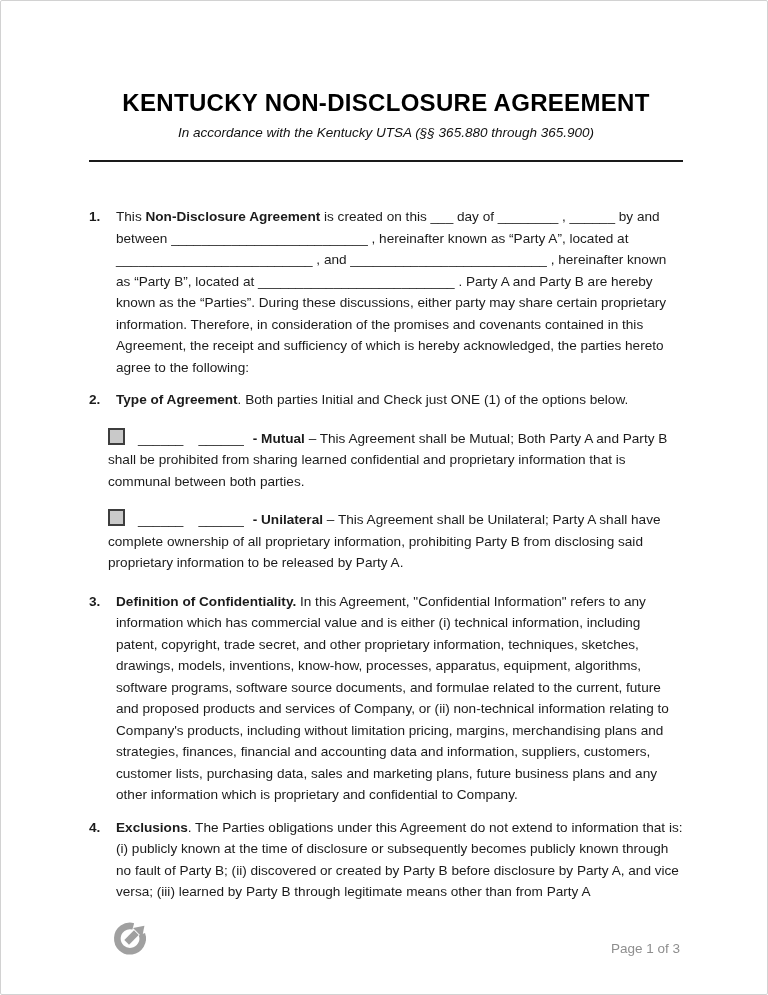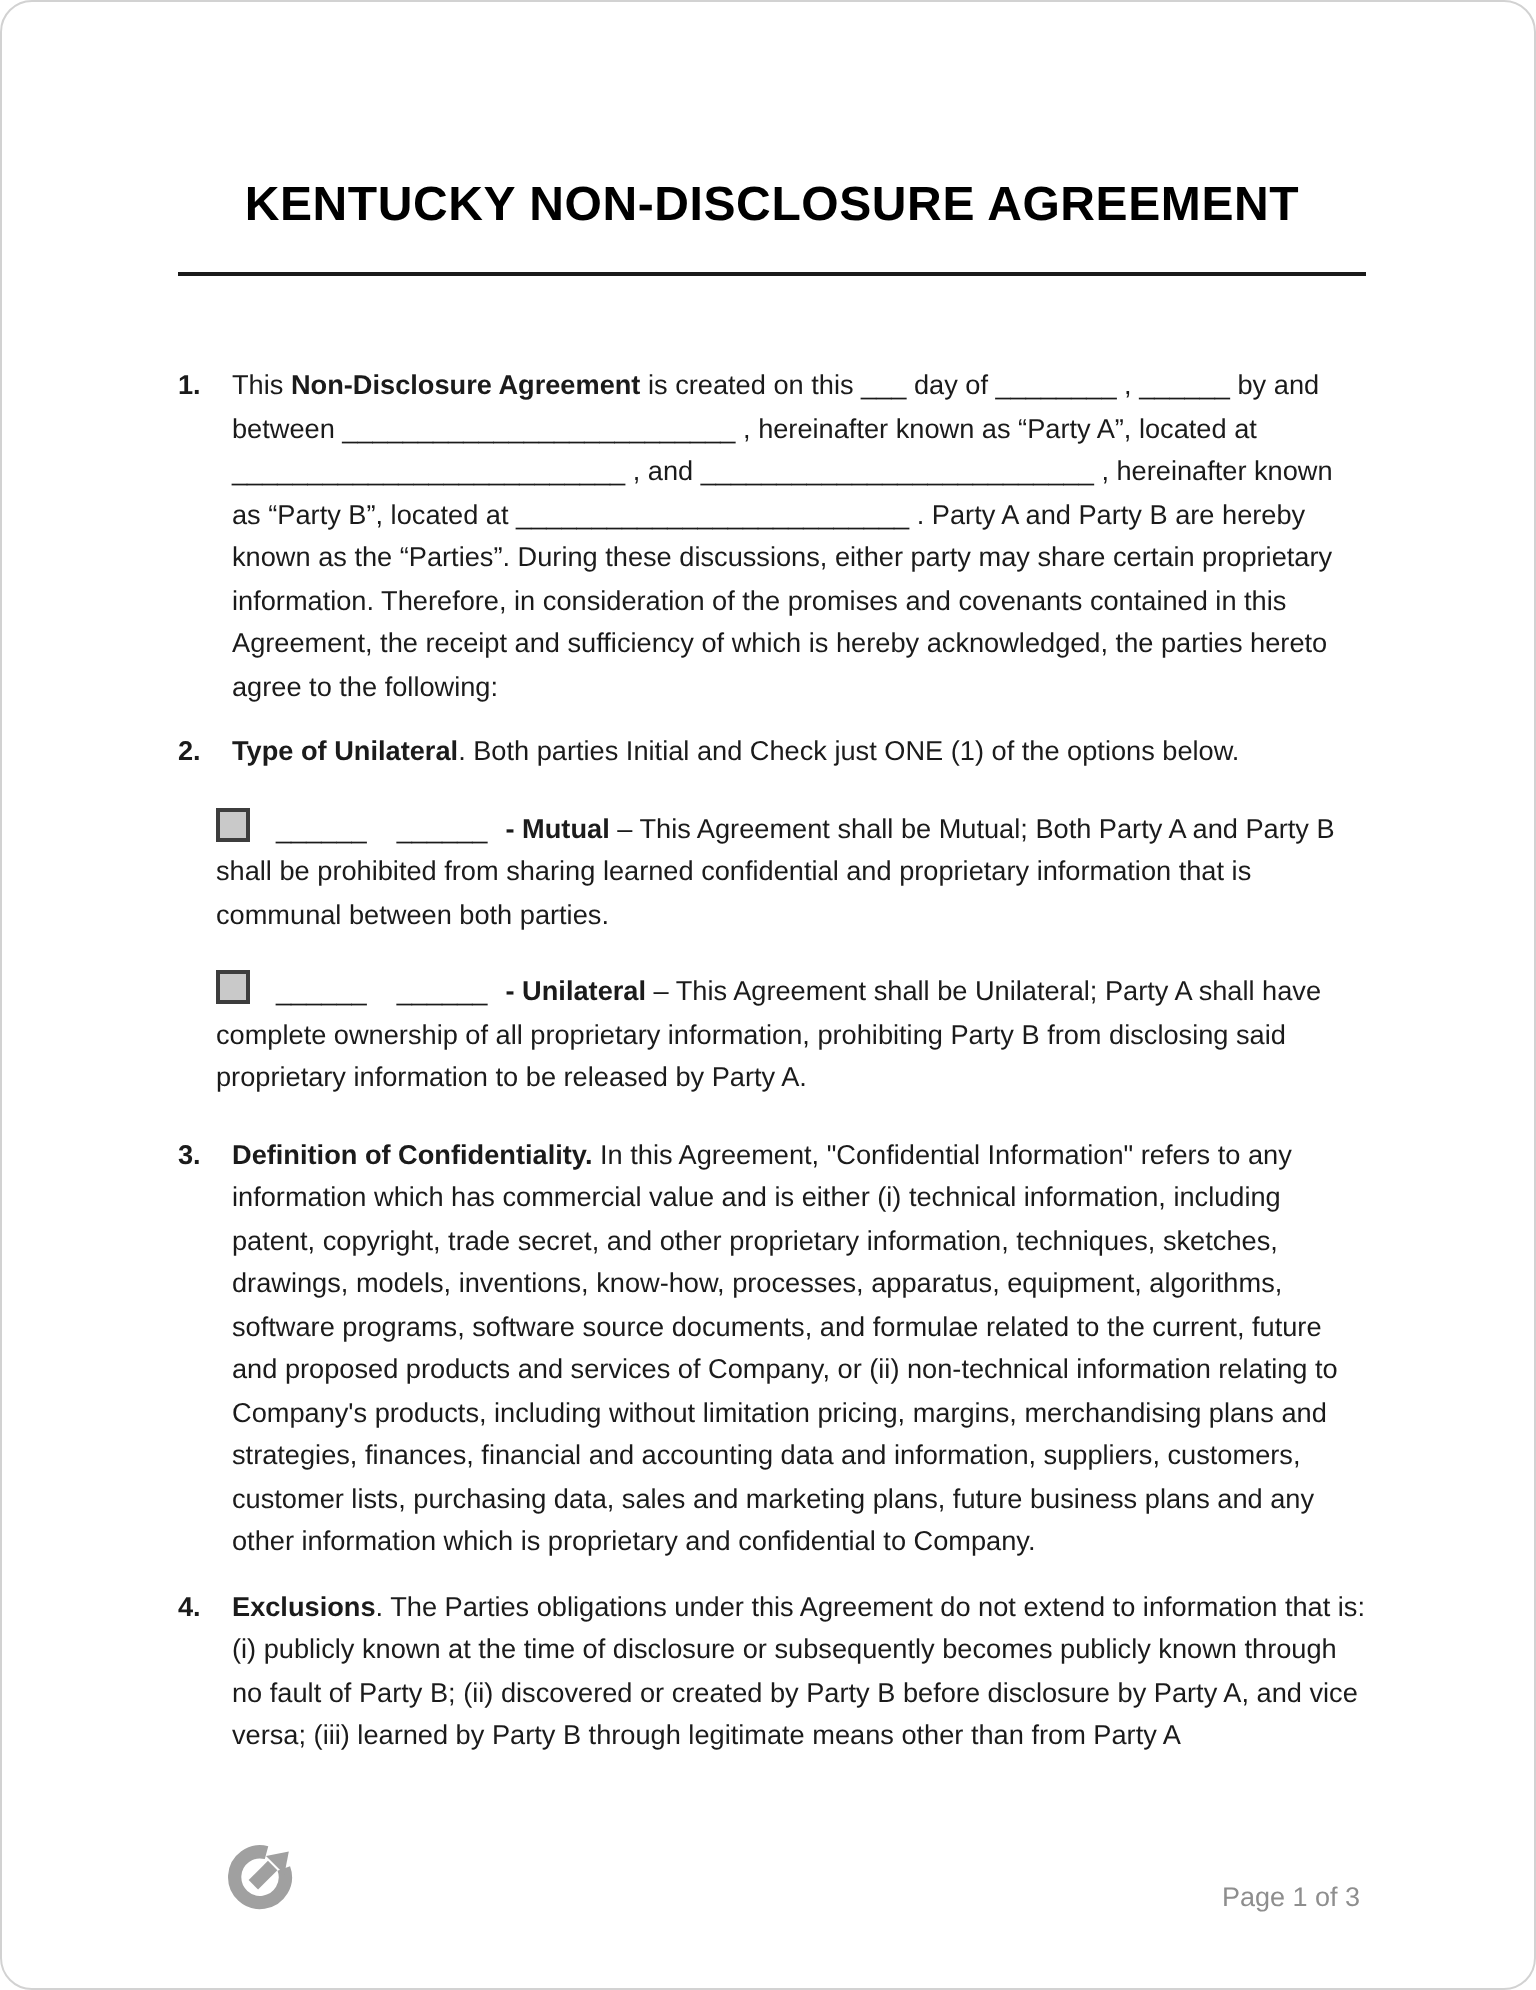--- a/index.html
+++ b/index.html
@@ -2,21 +2,21 @@
 <html><head>
 <meta charset="utf-8">
 <style>
   html, body { margin: 0; padding: 0; background: #ffffff; }
   .page {
     position: relative;
     width: 768px; height: 995px;
     box-sizing: border-box;
     background: #ffffff;
     border: 1px solid #d2d2d2;
-    border-radius: 16px;
+    border-radius: 2px;
     overflow: hidden;
     font-family: "Liberation Sans", sans-serif;
     color: #1b1b1b;
   }
   .content { position: absolute; left: 88px; width: 594px; top: 0; }
 
   .doc-title {
     margin: 87px 0 0 0;
     text-align: center;
     font-size: 24px;
@@ -83,33 +83,34 @@
   }
 </style>
 </head>
 <body>
 
 <div class="page">
   <div class="content">
 
     <header>
       <h1 class="doc-title">KENTUCKY NON-DISCLOSURE AGREEMENT</h1>
+      <p class="doc-subtitle">In accordance with the Kentucky UTSA (§§ 365.880 through 365.900)</p>
       <hr class="rule">
     </header>
 
     <main class="clauses">
 
       <div class="clause">
         <span class="clause-num">1.</span>
         <p class="clause-text"><span>This </span><b>Non-Disclosure Agreement</b><span> is created on this ___ day of ________ , ______ by and between __________________________ , hereinafter known as “Party A”, located at __________________________ , and __________________________ , hereinafter known as “Party B”, located at __________________________ . Party A and Party B are hereby known as the “Parties”. During these discussions, either party may share certain proprietary information. Therefore, in consideration of the promises and covenants contained in this Agreement, the receipt and sufficiency of which is hereby acknowledged, the parties hereto agree to the following:</span></p>
       </div>
 
       <div class="clause">
         <span class="clause-num">2.</span>
-        <p class="clause-text"><span></span><b>Type of Unilateral</b><span>. Both parties Initial and Check just ONE (1) of the options below.</span></p>
+        <p class="clause-text"><span></span><b>Type of Agreement</b><span>. Both parties Initial and Check just ONE (1) of the options below.</span></p>
       </div>
 
       <div class="option">
         <p class="clause-text"><span class="checkbox"></span><span class="blank first">______</span><span class="blank second">______</span><b>- Mutual</b><span> – This Agreement shall be Mutual; Both Party A and Party B shall be prohibited from sharing learned confidential and proprietary information that is communal between both parties.</span></p>
       </div>
 
       <div class="option">
         <p class="clause-text"><span class="checkbox"></span><span class="blank first">______</span><span class="blank second">______</span><b>- Unilateral</b><span> – This Agreement shall be Unilateral; Party A shall have complete ownership of all proprietary information, prohibiting Party B from disclosing said proprietary information to be released by Party A.</span></p>
       </div>
 

